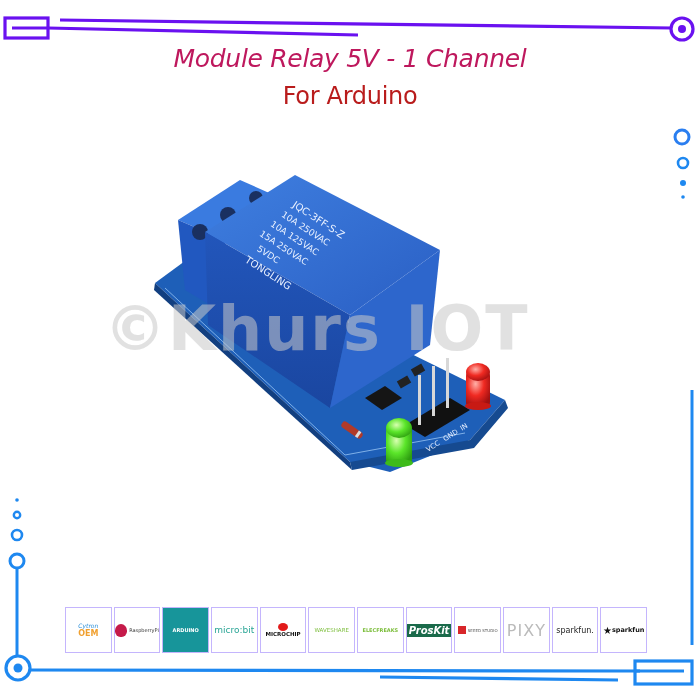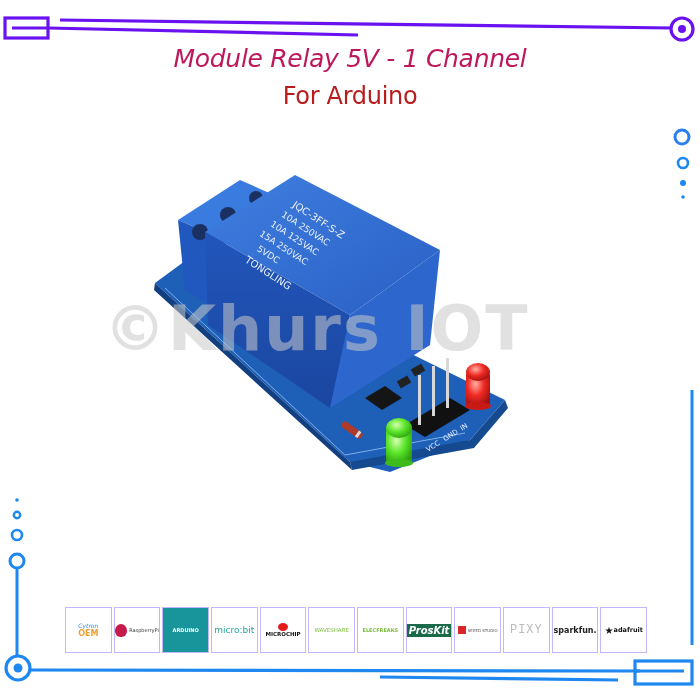--- a/index.html
+++ b/index.html
@@ -187,22 +187,22 @@
     <span style="color:#7bbd3a;font-size:5px;font-weight:bold;">ELECFREAKS</span>
   </div>
   <div class="logo">
     <span style="background:#1a6a4a;color:#fff;font-size:10px;font-style:italic;font-weight:bold;padding:1px 3px;">ProsKit</span>
   </div>
   <div class="logo">
     <span style="display:inline-block;width:8px;height:8px;background:#d8262a;margin-right:2px;"></span>
     <span style="font-size:4px;color:#555;">SEEED STUDIO</span>
   </div>
   <div class="logo">
-    <span style="font-size:12px;color:#bbb;letter-spacing:1px;font-family:Liberation Mono, monospace;">PIXY</span>
-  </div>
-  <div class="logo">
-    <span style="font-size:8px;font-weight:bold;color:#222;">sparkfun.</span>
+    <span style="font-size:16px;color:#bbb;letter-spacing:1px;">PIXY</span>
+  </div>
+  <div class="logo">
+    <span style="font-size:8px;font-weight:normal;color:#222;">sparkfun.</span>
   </div>
   <div class="logo">
     <span style="font-size:10px;color:#111;">★</span>
-    <span style="font-size:6.5px;font-weight:bold;color:#111;">adafruit</span>
+    <span style="font-size:6.5px;font-weight:bold;color:#111;">sparkfun</span>
   </div>
 </div>
 
 </body></html>

